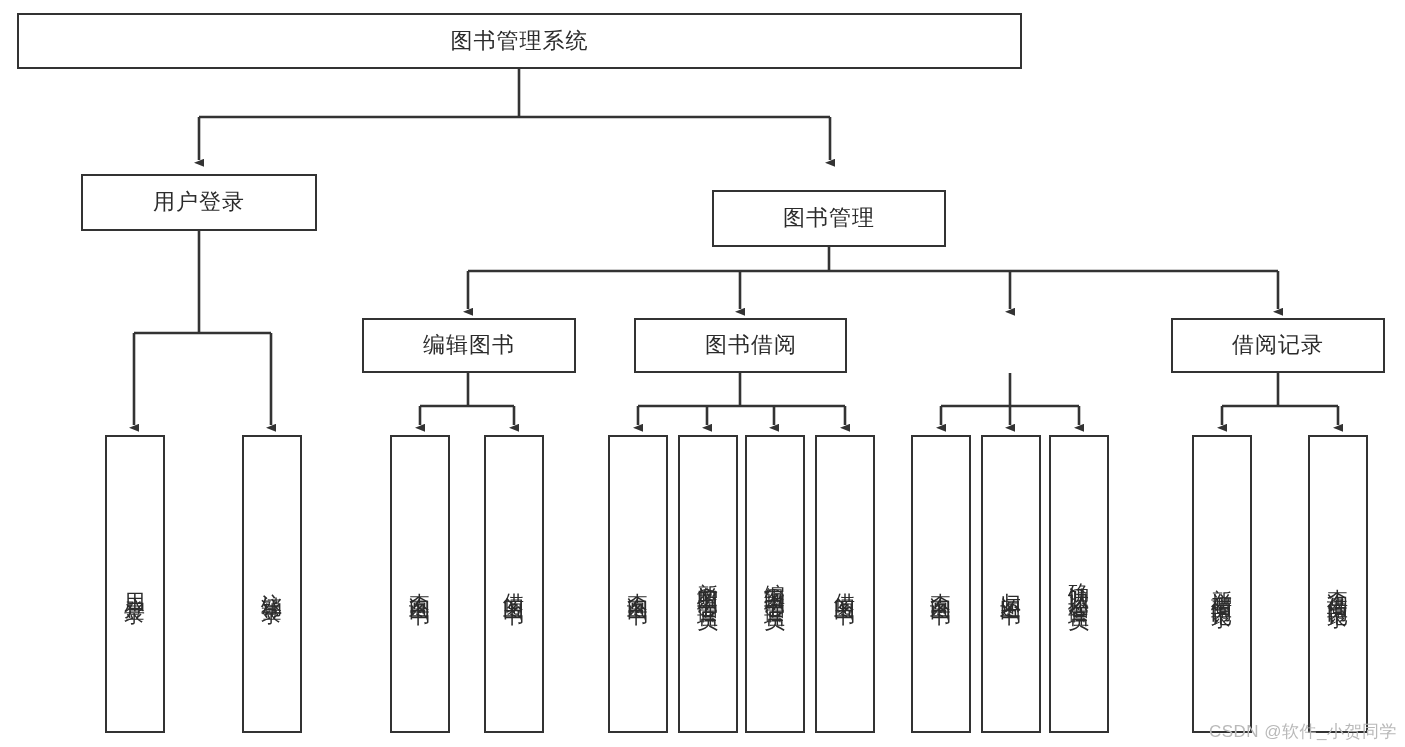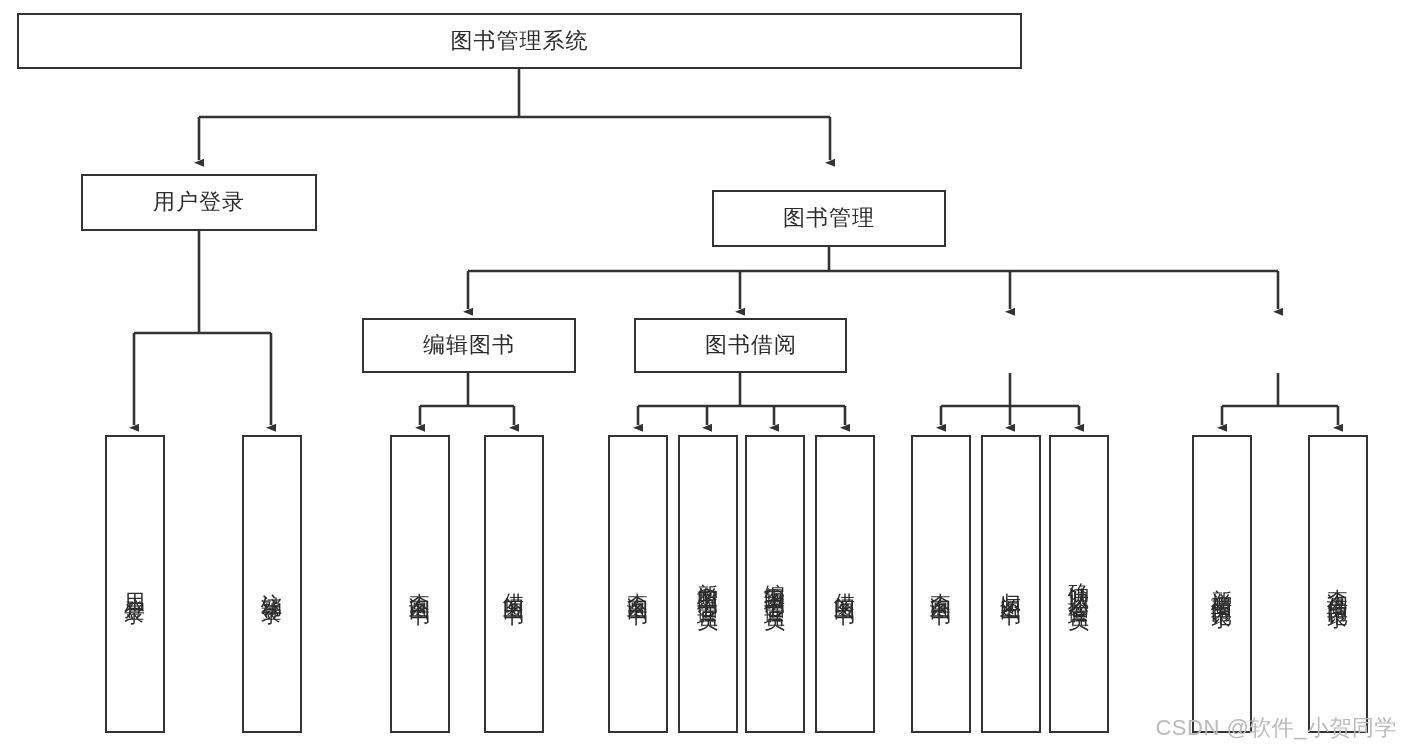--- a/index.html
+++ b/index.html
@@ -54,21 +54,21 @@
   .node-v .vtext {
     writing-mode: vertical-rl;
     text-orientation: upright;
     letter-spacing: 4px;
     display: block;
   }
   .watermark {
     position: absolute;
     right: 8px;
     bottom: 4px;
-    font-size: 22px;
+    font-size: 17px;
     color: #b9b9b9;
     white-space: nowrap;
     z-index: 5;
     letter-spacing: 0.5px;
   }
 </style>
 </head>
 <body>
 
 <div id="diagram-root">
@@ -137,20 +137,23 @@
 
   <div class="node node-h" style="left:362px; top:318px; width:214px; height:55px;">
     <span>编辑图书</span>
   </div>
 
   <div class="node node-h" style="left:634px; top:318px; width:213px; height:55px;padding-left:21px;">
     <span>图书借阅</span>
   </div>
 
 
+  <div class="node node-h" style="left:1171px; top:318px; width:214px; height:55px;">
+    <span>借阅记录</span>
+  </div>
 
   <div class="node node-v" style="left:105px; top:435px; width:60px; height:298px;">
     <span class="vtext">用户登录</span>
   </div>
 
   <div class="node node-v" style="left:242px; top:435px; width:60px; height:298px;">
     <span class="vtext">注销登录</span>
   </div>
 
   <div class="node node-v" style="left:390px; top:435px; width:60px; height:298px;">

